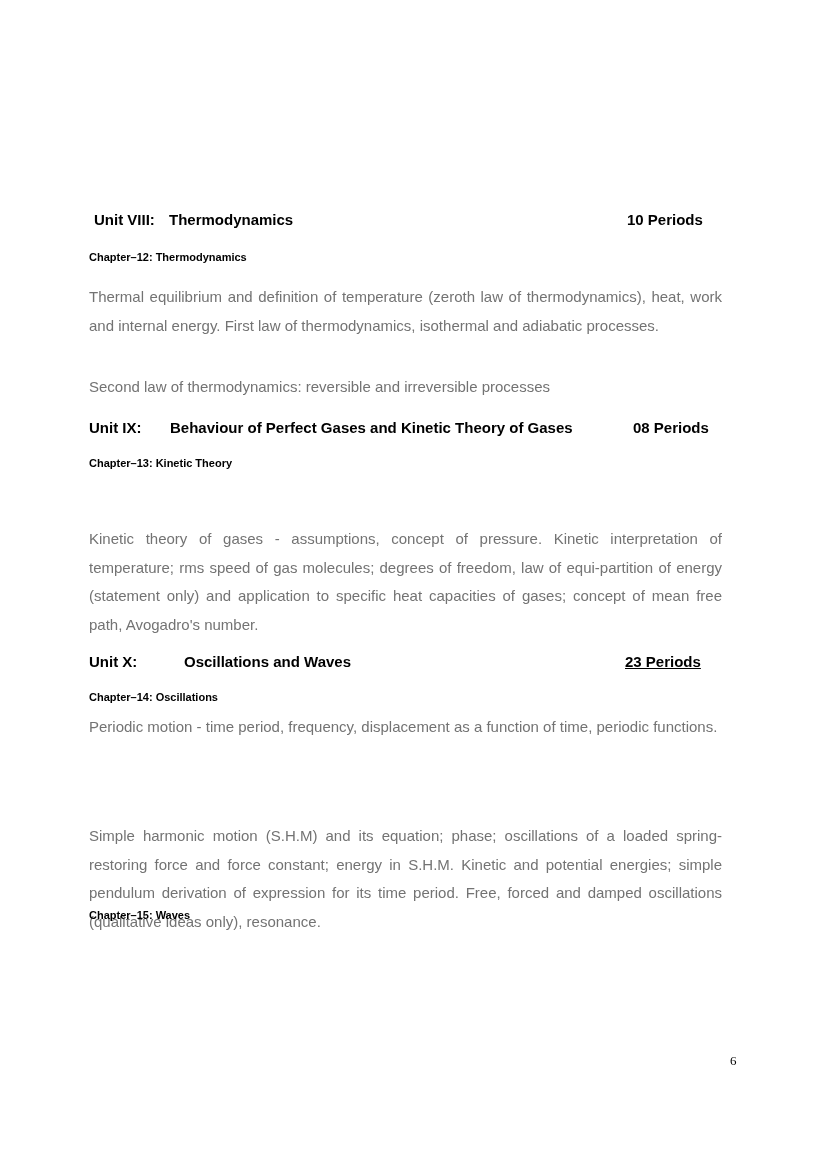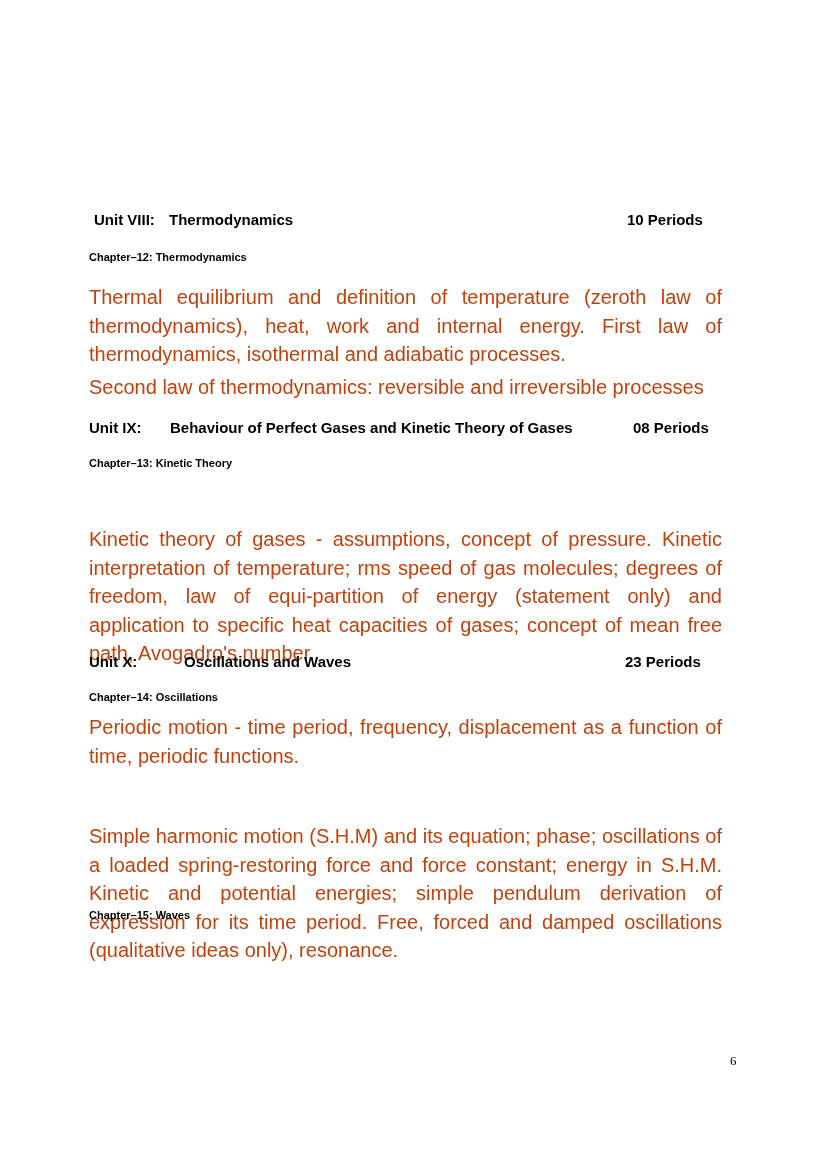--- a/index.html
+++ b/index.html
@@ -2,22 +2,22 @@
 <html><head>
 <meta charset="utf-8">
 <style>
   html, body { margin: 0; padding: 0; background: #ffffff; }
   body { width: 827px; height: 1169px; position: relative; overflow: hidden;
          font-family: "Liberation Sans", sans-serif; color: #000; }
   .page { position: absolute; left: 0; top: 0; width: 827px; height: 1169px; }
   .abs { position: absolute; }
   .unit { font-weight: bold; font-size: 15px; white-space: nowrap; }
   .chap { font-weight: bold; font-size: 11px; white-space: nowrap; }
-  .para { position: absolute; left: 89px; width: 633px; font-size: 20px;
-          line-height: 28.5px; text-align: justify; color: #c2410c; }
+  .para { position: absolute; left: 89px; width: 633px; font-size: 15px;
+          line-height: 28.5px; text-align: justify; color: #737373; }
   .para.last { text-align: left; }
   .pnum { font-family: "Liberation Serif", serif; font-size: 13px; }
 </style>
 </head>
 <body>
 
 <div class="page">
 
   <div class="abs unit" style="left:94px; top:211px;">Unit VIII:</div>
   <div class="abs unit" style="left:169px; top:211px;">Thermodynamics</div>
@@ -29,21 +29,21 @@
 
   <div class="abs unit" style="left:89px; top:419px;">Unit IX:</div>
   <div class="abs unit" style="left:170px; top:419px;">Behaviour of Perfect Gases and Kinetic Theory of Gases</div>
   <div class="abs unit" style="left:633px; top:419px;">08 Periods</div>
 
   <div class="abs chap" style="left:89px; top:457px;">Chapter–13: Kinetic Theory</div>
   <div class="para" style="top:525px;">Kinetic theory of gases - assumptions, concept of pressure. Kinetic interpretation of temperature; rms speed of gas molecules; degrees of freedom, law of equi-partition of energy (statement only) and application to specific heat capacities of gases; concept of mean free path, Avogadro's number.</div>
 
   <div class="abs unit" style="left:89px; top:653px;">Unit X:</div>
   <div class="abs unit" style="left:184px; top:653px;">Oscillations and Waves</div>
-  <div class="abs unit" style="left:625px; top:653px;">23 Periods</div>
+  <div class="abs unit" style="left:625px; top:653px;text-decoration:underline;">23 Periods</div>
 
   <div class="abs chap" style="left:89px; top:691px;">Chapter–14: Oscillations</div>
   <div class="para" style="top:713px;">Periodic motion - time period, frequency, displacement as a function of time, periodic functions.</div>
   <div class="para" style="top:778px;margin-top:44px;">Simple harmonic motion (S.H.M) and its equation; phase; oscillations of a loaded spring-restoring force and force constant; energy in S.H.M. Kinetic and potential energies; simple pendulum derivation of expression for its time period. Free, forced and damped oscillations (qualitative ideas only), resonance.</div>
 
   <div class="abs chap" style="left:89px; top:909px;">Chapter–15: Waves</div>
 
   <div class="abs pnum" style="left:730px; top:1053px;">6</div>
 
 </div>

